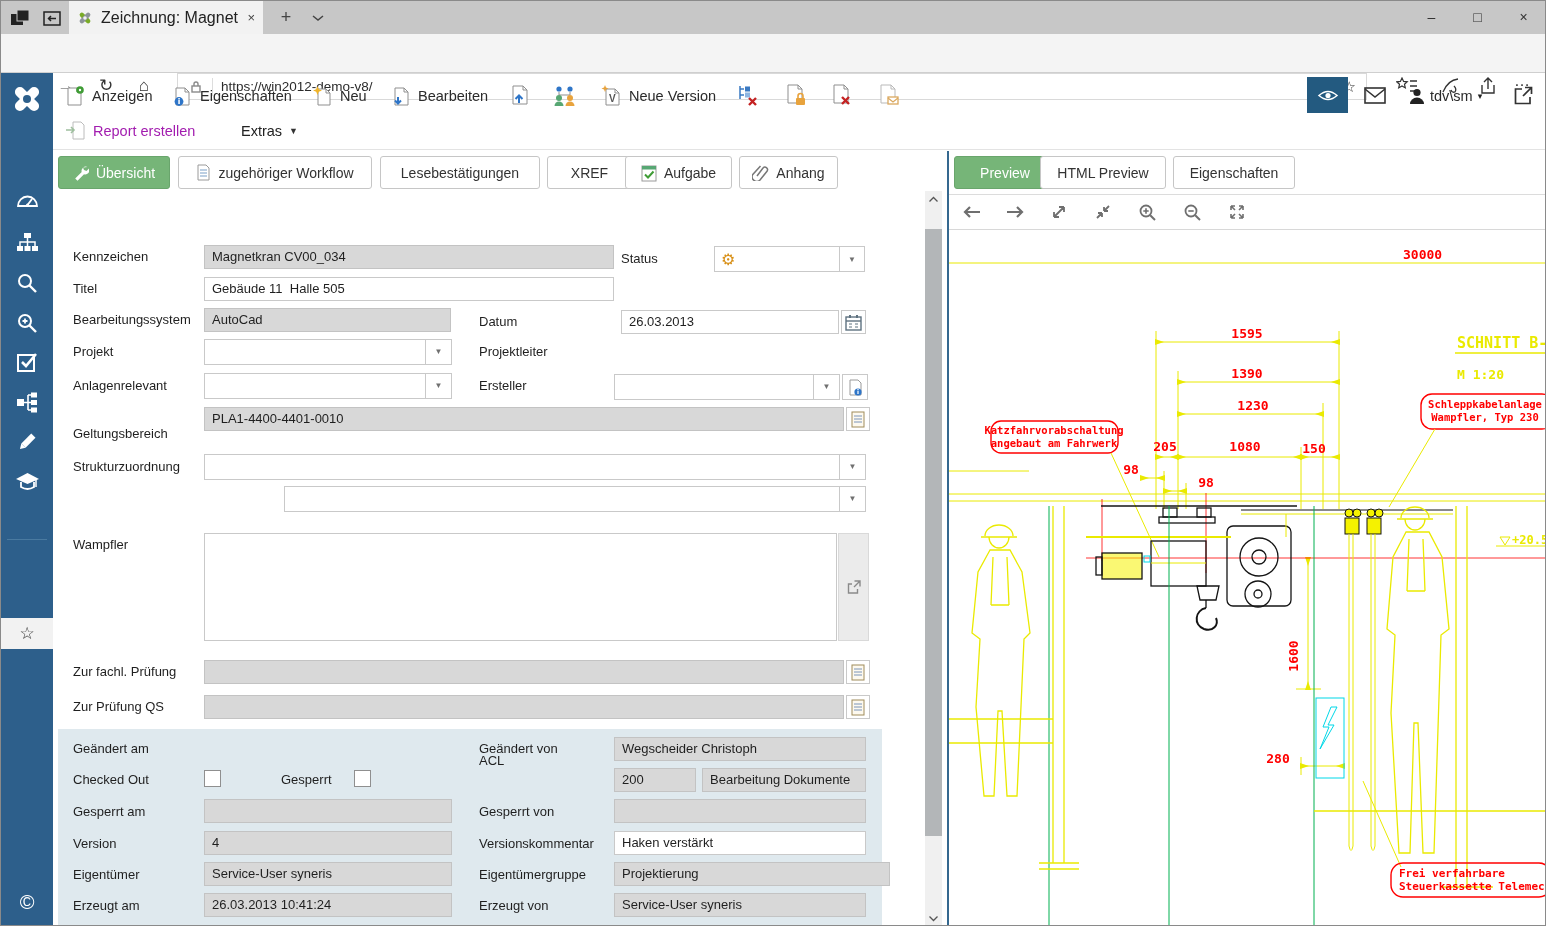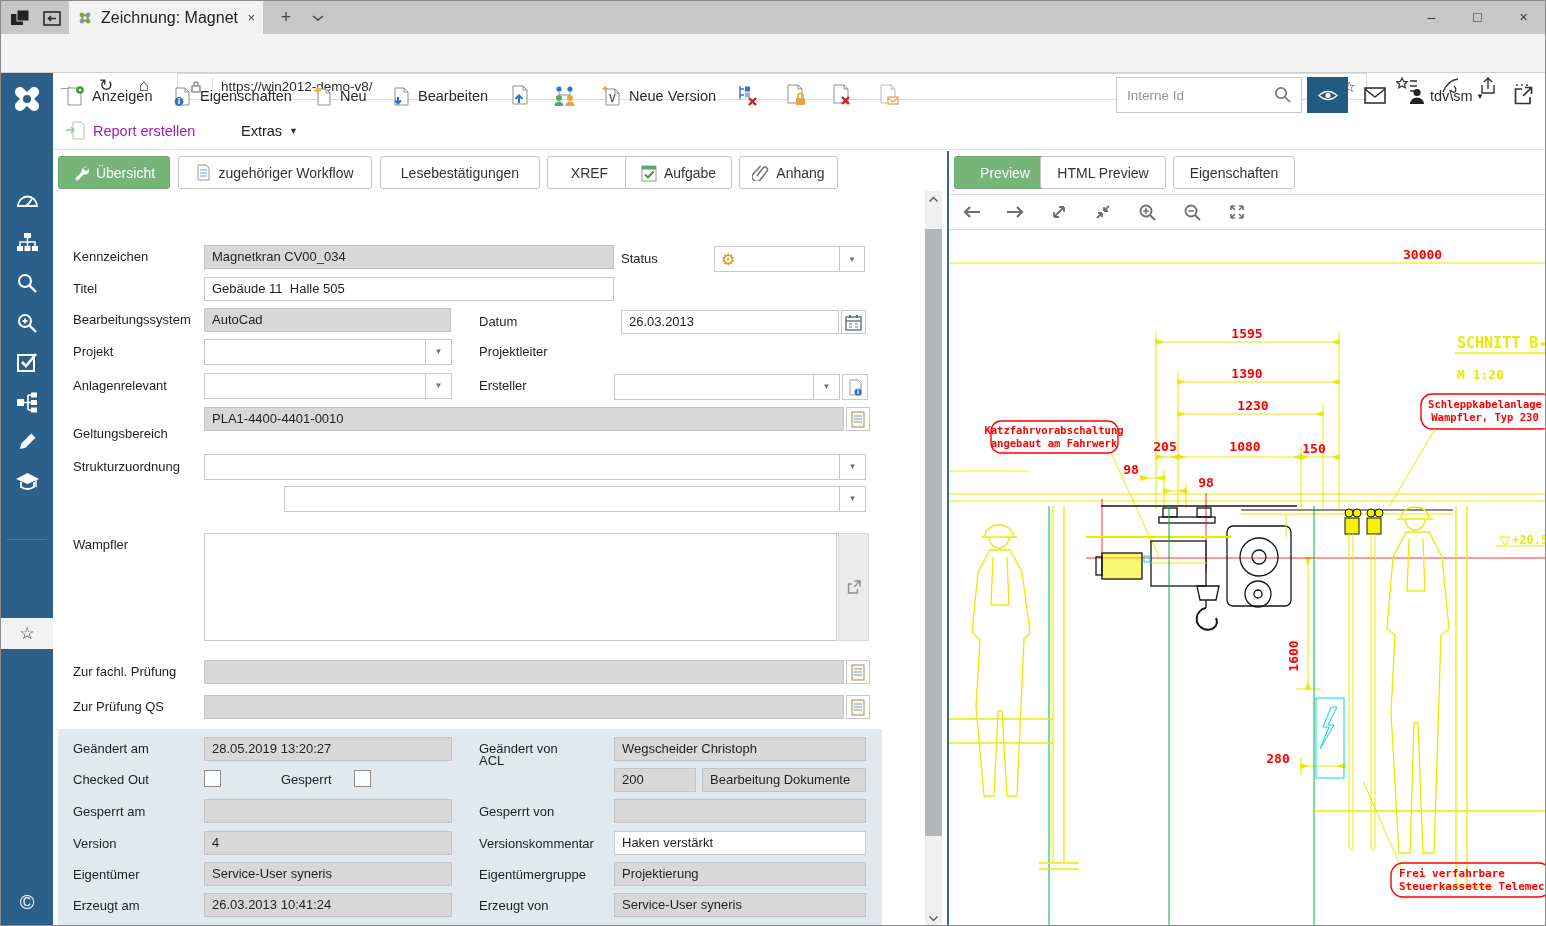--- a/index.html
+++ b/index.html
@@ -250,27 +250,20 @@
       <path d="M13,1 v4 h4" fill="none" stroke="#8f8f8f"></path>
       <path d="M11,13 l7,7 M18,13 l-7,7" stroke="#c42222" stroke-width="2.4"></path>
     </svg>
   <svg class="a" style="left:877px;top:83px" width="22" height="23">
       <path d="M3,1 h10 l4,4 v14 h-14 z" fill="#fff" stroke="#b9b9b9"></path>
       <path d="M13,1 v4 h4" fill="none" stroke="#b9b9b9"></path>
       <rect x="10" y="13" width="10" height="7" fill="#fff" stroke="#dba85e" stroke-width="1.3"></rect>
       <path d="M10,14 l5,4 5,-4" fill="none" stroke="#dba85e" stroke-width="1.3"></path>
     </svg>
 
-  <div class="a searchbox">
-    <span class="searchph">Interne Id</span>
-    <svg width="20" height="20" style="margin-right:8px">
-        <circle cx="8" cy="8" r="5.2" fill="none" stroke="#777" stroke-width="1.7"></circle>
-        <line x1="12" y1="12" x2="17" y2="17" stroke="#777" stroke-width="1.7"></line>
-      </svg>
-  </div>
   <div class="a eyebtn">
     <svg width="22" height="17">
         <path d="M2,8.5 Q11,0.5 20,8.5 Q11,16.5 2,8.5 z" fill="none" stroke="#fff" stroke-width="1.6"></path>
         <circle cx="11" cy="8.5" r="2.6" fill="#fff"></circle>
       </svg>
   </div>
   <svg class="a" style="left:1363px;top:86px" width="22" height="17">
       <rect x="1" y="1" width="20" height="15" fill="none" stroke="#333" stroke-width="1.6"></rect>
       <path d="M1,2 l10,8 10,-8" fill="none" stroke="#333" stroke-width="1.6"></path>
     </svg>
@@ -428,21 +421,20 @@
   <div class="fld ro" style="left:203px;top:694px;width:640px"></div>
   <div class="sqbtn" style="left:845px;top:694px;width:24px;height:24px">
     <svg width="14" height="17">
         <rect x="1" y="1" width="12" height="15" fill="#fdf9ef" stroke="#a08c5a"></rect>
         <path d="M3,5 h8 M3,8 h8 M3,11 h8" stroke="#7a94b8"></path>
       </svg>
   </div>
 
   <div class="a metabg meta"></div>
   <div class="a lbl" style="left:72px;top:740px">Geändert am</div>
-  <div class="fld ro" style="left:203px;top:736px;width:248px">28.05.2019 13:20:27</div>
   <div class="a lbl" style="left:478px;top:740px">Geändert von</div>
   <div class="fld ro" style="left:613px;top:736px;width:252px">Wegscheider Christoph</div>
 
   <div class="a lbl" style="left:72px;top:771px">Checked Out</div>
   <div class="cb" style="left:203px;top:769px"></div>
   <div class="a lbl" style="left:280px;top:771px">Gesperrt</div>
   <div class="cb" style="left:353px;top:769px"></div>
   <div class="a lbl" style="left:478px;top:752px">ACL</div>
   <div class="fld ro" style="left:613px;top:767px;width:82px">200</div>
   <div class="fld ro" style="left:701px;top:767px;width:164px">Bearbeitung Dokumente</div>
@@ -453,21 +445,21 @@
   <div class="fld ro" style="left:613px;top:798px;width:252px"></div>
 
   <div class="a lbl" style="left:72px;top:835px">Version</div>
   <div class="fld ro" style="left:203px;top:830px;width:248px">4</div>
   <div class="a lbl" style="left:478px;top:835px">Versionskommentar</div>
   <div class="fld" style="left:613px;top:830px;width:252px">Haken verstärkt</div>
 
   <div class="a lbl" style="left:72px;top:866px">Eigentümer</div>
   <div class="fld ro" style="left:203px;top:861px;width:248px">Service-User syneris</div>
   <div class="a lbl" style="left:478px;top:866px">Eigentümergruppe</div>
-  <div class="fld ro" style="left:613px;top:861px;width:252px">Projektierung</div>
+  <div class="fld ro" style="left:613px;top:861px;width:276px">Projektierung</div>
 
   <div class="a lbl" style="left:72px;top:897px">Erzeugt am</div>
   <div class="fld ro" style="left:203px;top:892px;width:248px">26.03.2013 10:41:24</div>
   <div class="a lbl" style="left:478px;top:897px">Erzeugt von</div>
   <div class="fld ro" style="left:613px;top:892px;width:252px">Service-User syneris</div>
 
   <div class="a sb-track"></div>
   <div class="a sb-btn" style="top:190px">
     <svg width="11" height="7">
         <polyline points="1.5,5.5 5.5,1.5 9.5,5.5" fill="none" stroke="#555" stroke-width="1.3"></polyline>

